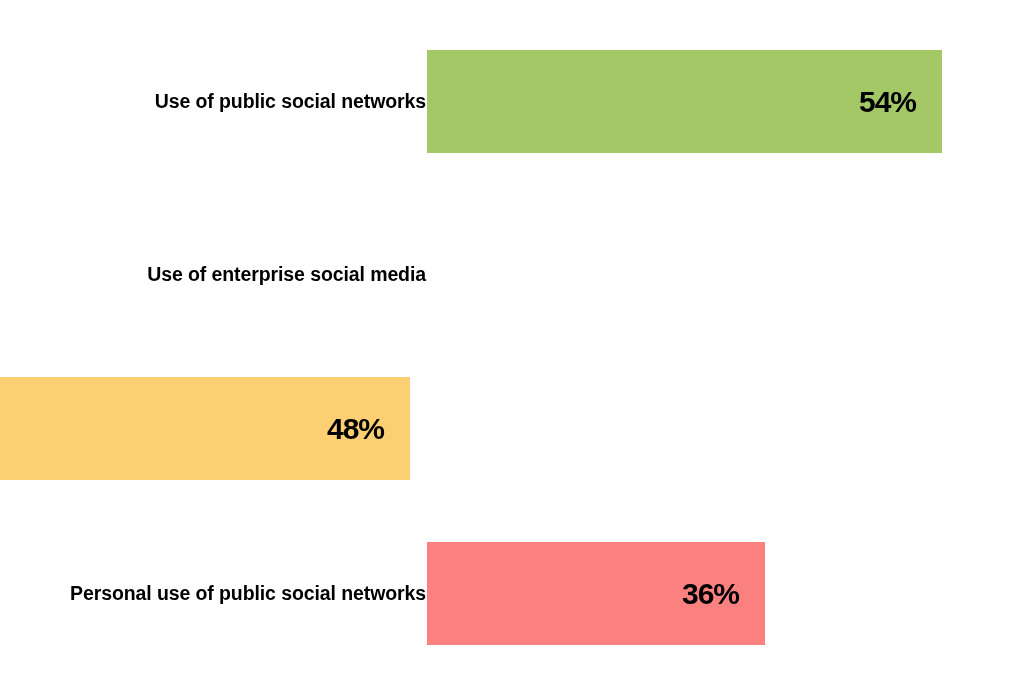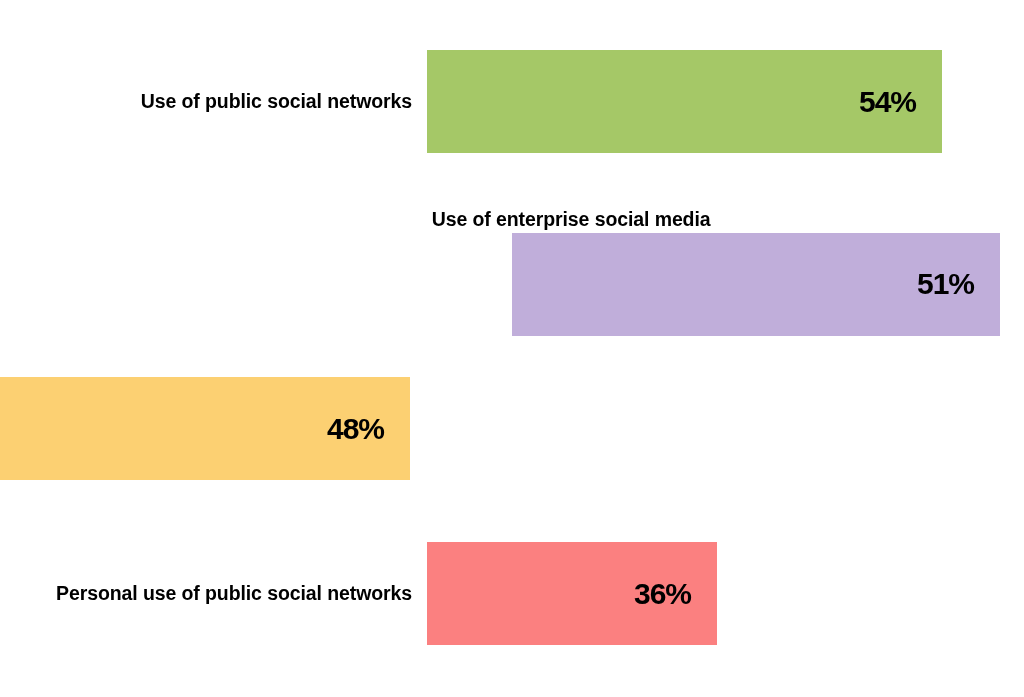--- a/index.html
+++ b/index.html
@@ -27,21 +27,21 @@
     position: absolute;
     left: 0;
     width: 1024px;
     height: 103px;
     display: flex;
     align-items: center;
   }
 
   .row-label {
     width: 427px;
-    padding-right: 15px;
+    padding-right: 1px;
     box-sizing: border-box;
     text-align: right;
     font-size: 19.5px;
     font-weight: bold;
     color: #000000;
     line-height: 1.32;
     letter-spacing: -0.1px;
     white-space: pre-line;
   }
 
@@ -78,39 +78,34 @@
 
   <div class="bar-row" style="top:50px;">
     <div class="row-label">Use of public social networks</div>
     <div class="bar-track">
       <div class="bar" id="bar-0" style="width: 515px; background: rgb(165, 200, 103);">
         <span class="bar-value">54%</span>
       </div>
     </div>
   </div>
 
-  <div class="bar-row" style="top:207px;flex-direction:column;">
+  <div class="bar-row" style="top:223px;">
     <div class="row-label">Use of enterprise social media</div>
-    <div class="bar-track">
-      <div class="bar" id="bar-1" style="width: 488px; background: rgb(192, 174, 218);">
-        <span class="bar-value">51%</span>
-      </div>
-    </div>
   </div>
 
   <div class="bar-row" style="top:377px;">
     <div class="bar-track">
       <div class="bar" id="bar-2" style="width: 410px; background: rgb(252, 208, 114);">
         <span class="bar-value">48%</span>
       </div>
     </div>
   </div>
 
   <div class="bar-row" style="top:542px;">
     <div class="row-label">Personal use of public social networks</div>
     <div class="bar-track">
-      <div class="bar" id="bar-3" style="width: 290px; background: rgb(251, 128, 128);">
+      <div class="bar" id="bar-3" style="width: 338px; background: rgb(251, 128, 128);">
         <span class="bar-value">36%</span>
       </div>
     </div>
   </div>
 
 </div>
 
 </body></html>

